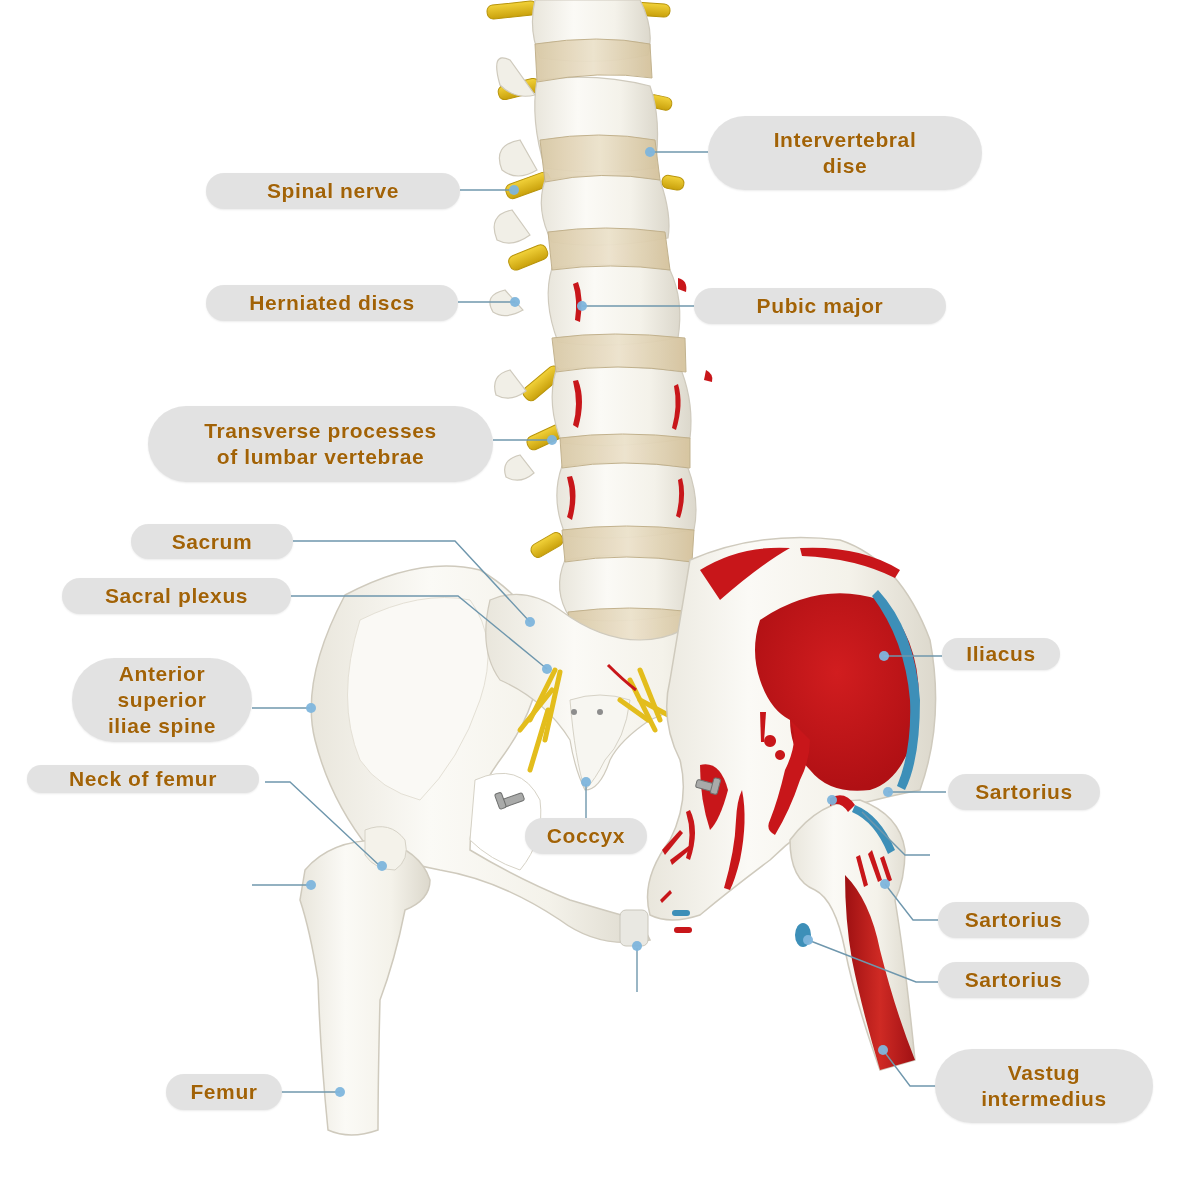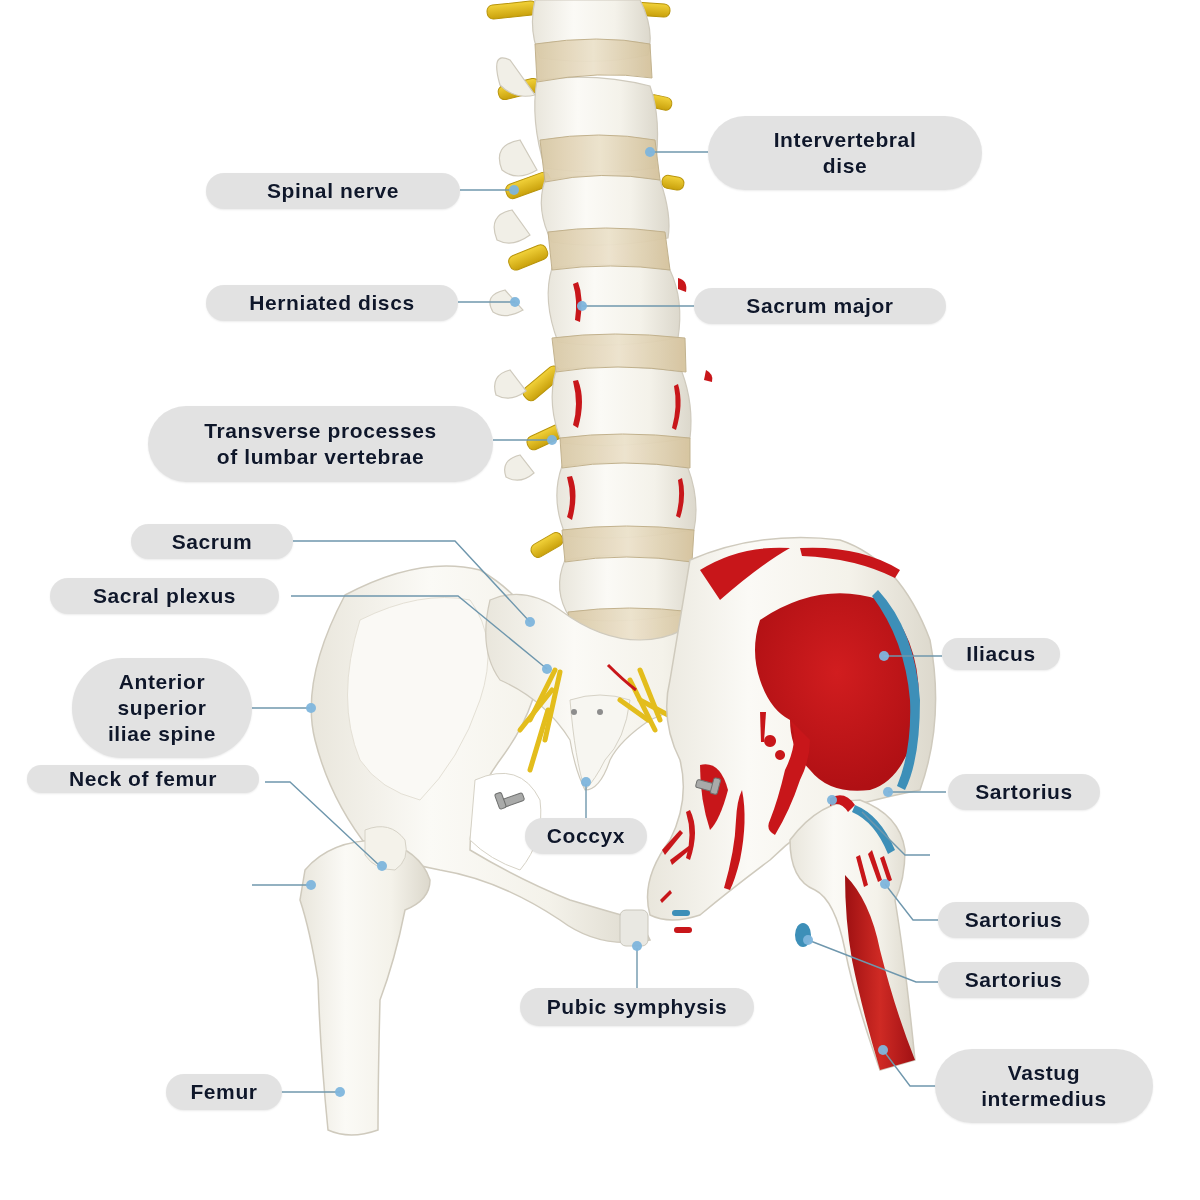--- a/index.html
+++ b/index.html
@@ -3,21 +3,21 @@
   <meta charset="utf-8">
   <style>
     html, body { margin: 0; padding: 0; background: #ffffff; }
     body { width: 1200px; height: 1200px; position: relative; overflow: hidden;
            font-family: "Liberation Sans", "DejaVu Sans", sans-serif; }
     #stage { position: absolute; left: 0; top: 0; width: 1200px; height: 1200px; }
     svg#art { position: absolute; left: 0; top: 0; }
     .label {
       position: absolute; box-sizing: border-box;
       background: #e2e2e2; border-radius: 40px;
-      color: #0f172a; font-weight: 700; font-size: 21px; line-height: 26px;
+      color: #a16207; font-weight: 700; font-size: 21px; line-height: 26px;
       letter-spacing: 0.6px;
       display: flex; align-items: center; justify-content: center; text-align: center;
       box-shadow: 0 1px 2px rgba(0,0,0,0.08);
       text-shadow: 0 0 1px rgba(255,255,255,0.9);
       white-space: pre-line;
     }
     .label span { display: block; }
   </style>
 </head>
 <body>
@@ -239,49 +239,46 @@
     <span>Intervertebral
 dise</span>
   </div>
   <div class="label" style="left:206px;top:173px;width:254px;height:36px;">
     <span>Spinal nerve</span>
   </div>
   <div class="label" style="left:206px;top:285px;width:252px;height:36px;">
     <span>Herniated discs</span>
   </div>
   <div class="label" style="left:694px;top:288px;width:252px;height:36px;">
-    <span>Sacrum major</span>
+    <span>Pubic major</span>
   </div>
   <div class="label" style="left:148px;top:406px;width:345px;height:76px;">
     <span>Transverse processes
 of lumbar vertebrae</span>
   </div>
   <div class="label" style="left:131px;top:524px;width:162px;height:35px;">
     <span>Sacrum</span>
   </div>
-  <div class="label" style="left:50px;top:578px;width:229px;height:36px;">
+  <div class="label" style="left:62px;top:578px;width:229px;height:36px;">
     <span>Sacral plexus</span>
   </div>
-  <div class="label" style="left:72px;top:658px;width:180px;height:100px;border-radius:50px;">
+  <div class="label" style="left:72px;top:658px;width:180px;height:84px;border-radius:50px;">
     <span>Anterior
 superior
 iliae spine</span>
   </div>
   <div class="label" style="left:27px;top:765px;width:232px;height:28px;">
     <span>Neck of femur</span>
   </div>
   <div class="label" style="left:166px;top:1074px;width:116px;height:36px;">
     <span>Femur</span>
   </div>
   <div class="label" style="left:525px;top:818px;width:122px;height:36px;">
     <span>Coccyx</span>
   </div>
-  <div class="label" style="left:520px;top:988px;width:234px;height:38px;">
-    <span>Pubic symphysis</span>
-  </div>
   <div class="label" style="left:942px;top:638px;width:118px;height:32px;">
     <span>Iliacus</span>
   </div>
   <div class="label" style="left:948px;top:774px;width:152px;height:36px;">
     <span>Sartorius</span>
   </div>
   <div class="label" style="left:938px;top:902px;width:151px;height:36px;">
     <span>Sartorius</span>
   </div>
   <div class="label" style="left:938px;top:962px;width:151px;height:36px;">

